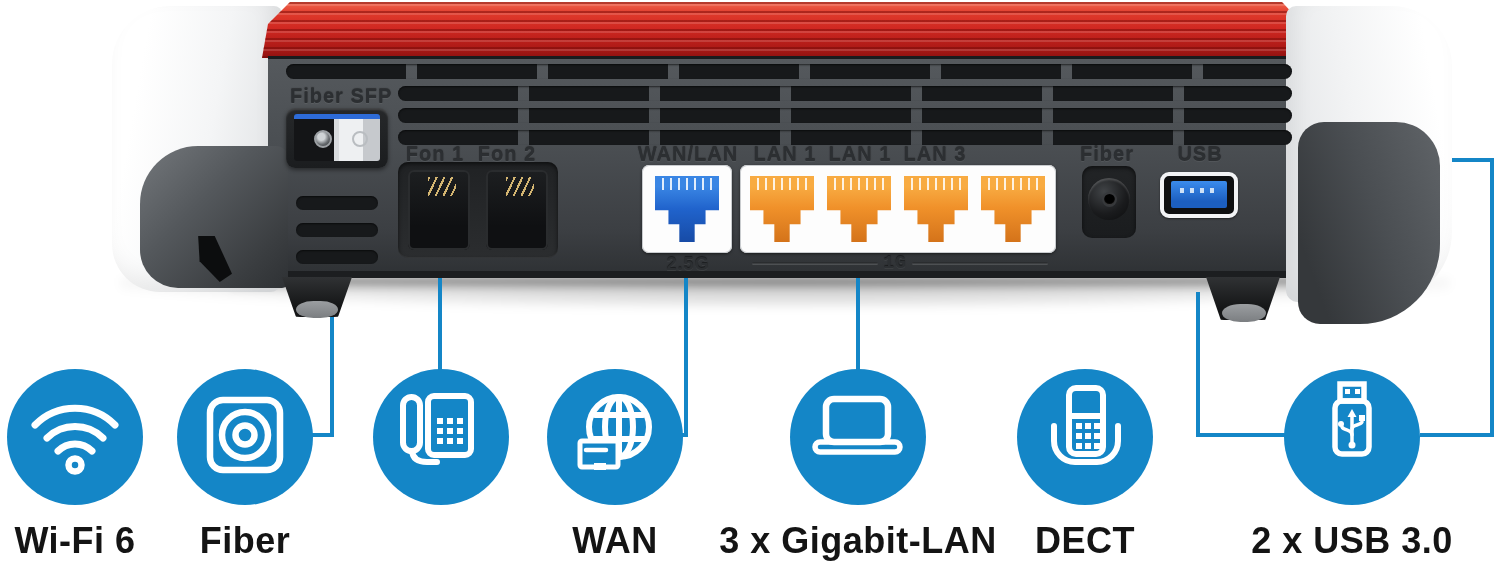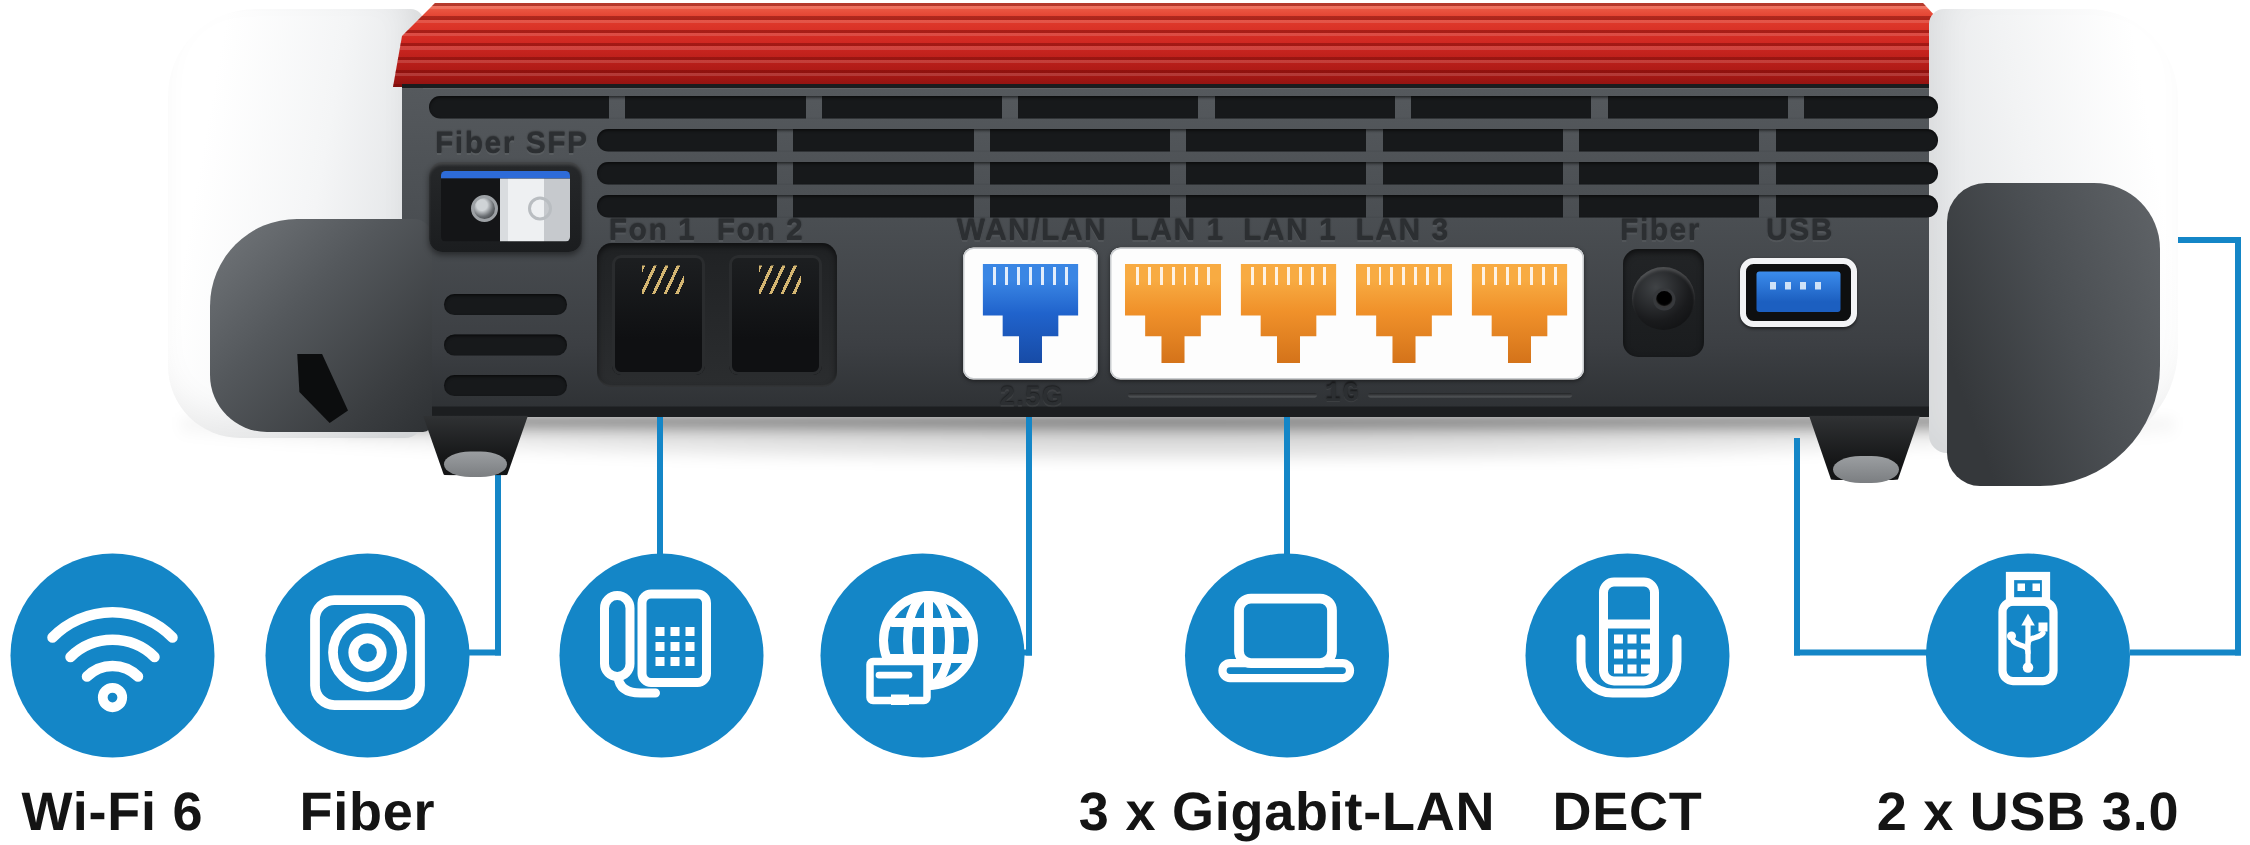--- a/index.html
+++ b/index.html
@@ -334,17 +334,18 @@
       </g>
       <path d="M68,40 l-4.5,8 h9 z" fill="#ffffff" stroke="none"></path>
       <circle cx="68" cy="76" r="3.5" fill="#ffffff" stroke="none"></circle>
       <circle cx="57" cy="55" r="3" fill="#ffffff" stroke="none"></circle>
       <rect x="75" y="46" width="6" height="6" fill="#ffffff" stroke="none"></rect>
     </svg>
   </div>
 
   <div class="feat-label" style="left:-55px;width:260px">Wi-Fi 6</div>
   <div class="feat-label" style="left:115px;width:260px">Fiber</div>
+  <div class="feat-label" style="left:485px;width:260px">WAN</div>
   <div class="feat-label" style="left:698px;width:320px">3 x Gigabit-LAN</div>
   <div class="feat-label" style="left:955px;width:260px">DECT</div>
   <div class="feat-label" style="left:1222px;width:260px">2 x USB 3.0</div>
 
 </div>
 
 </body></html>

